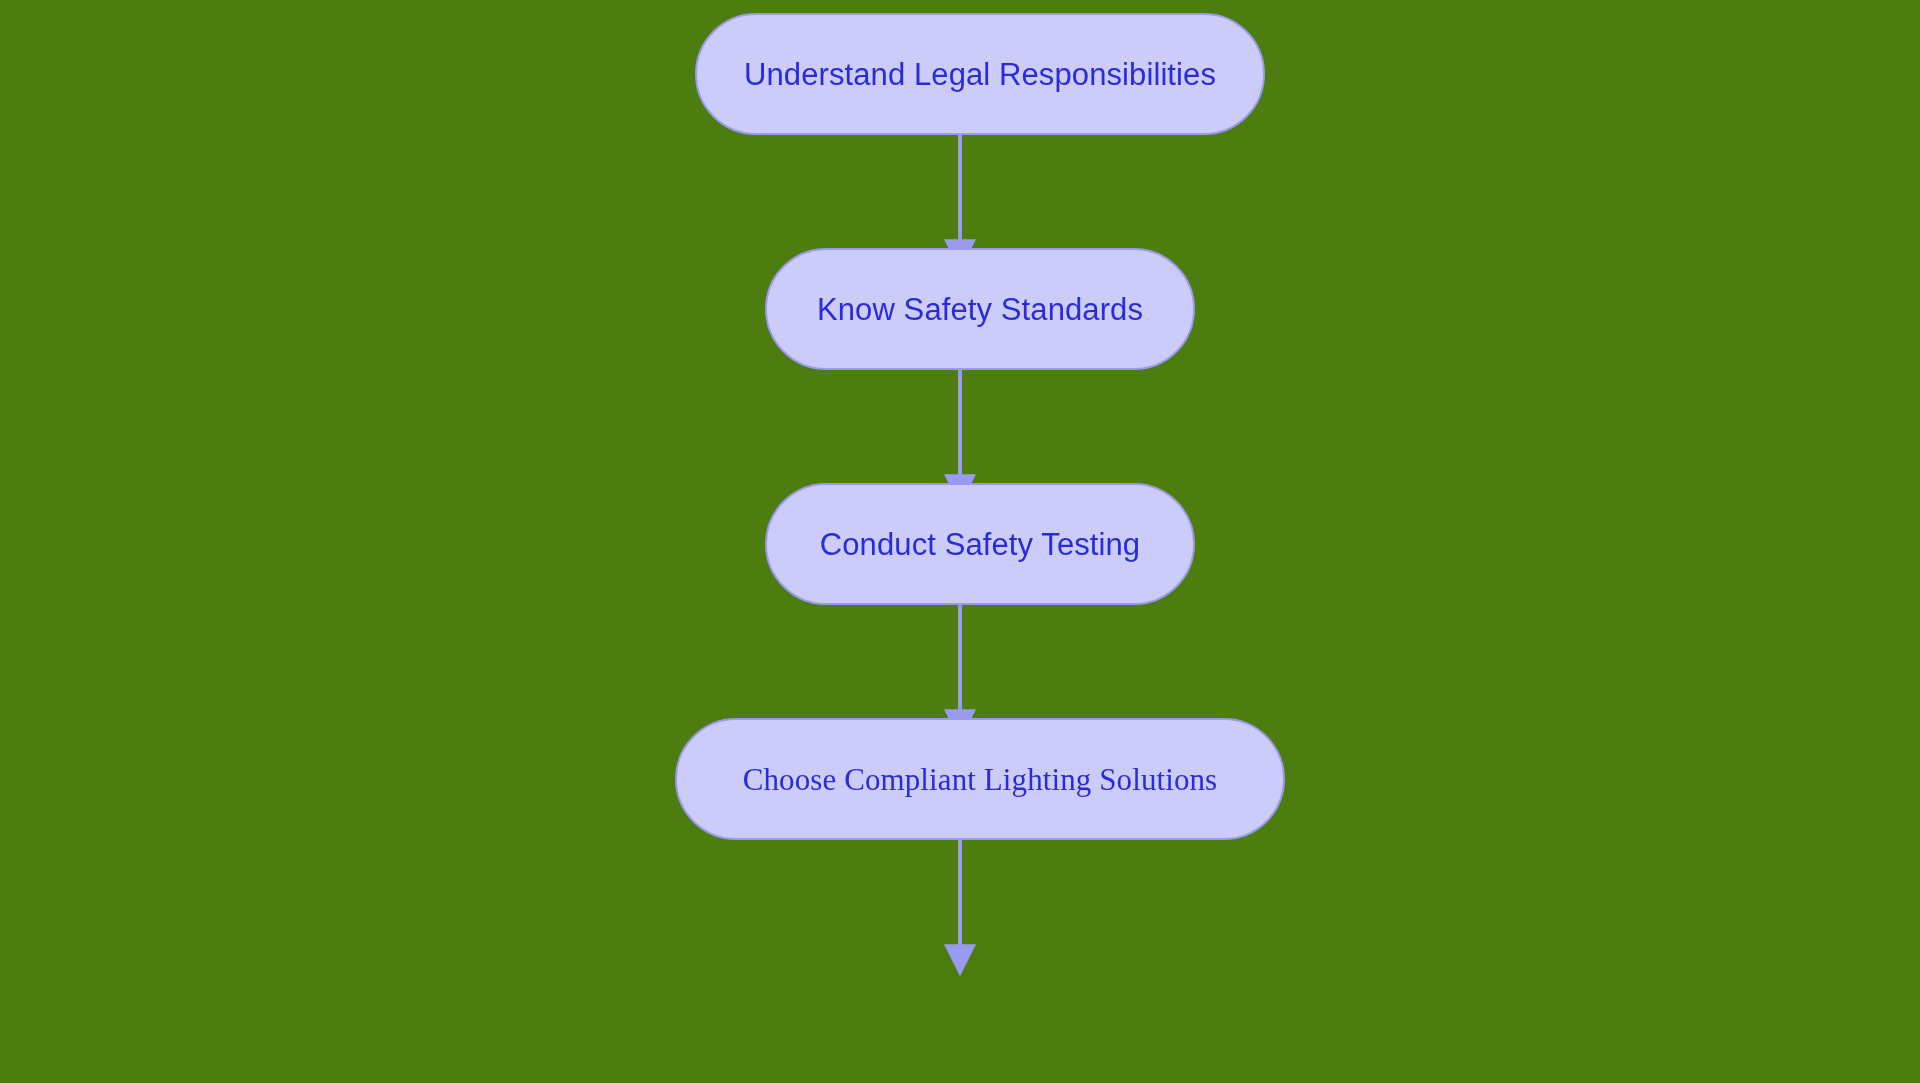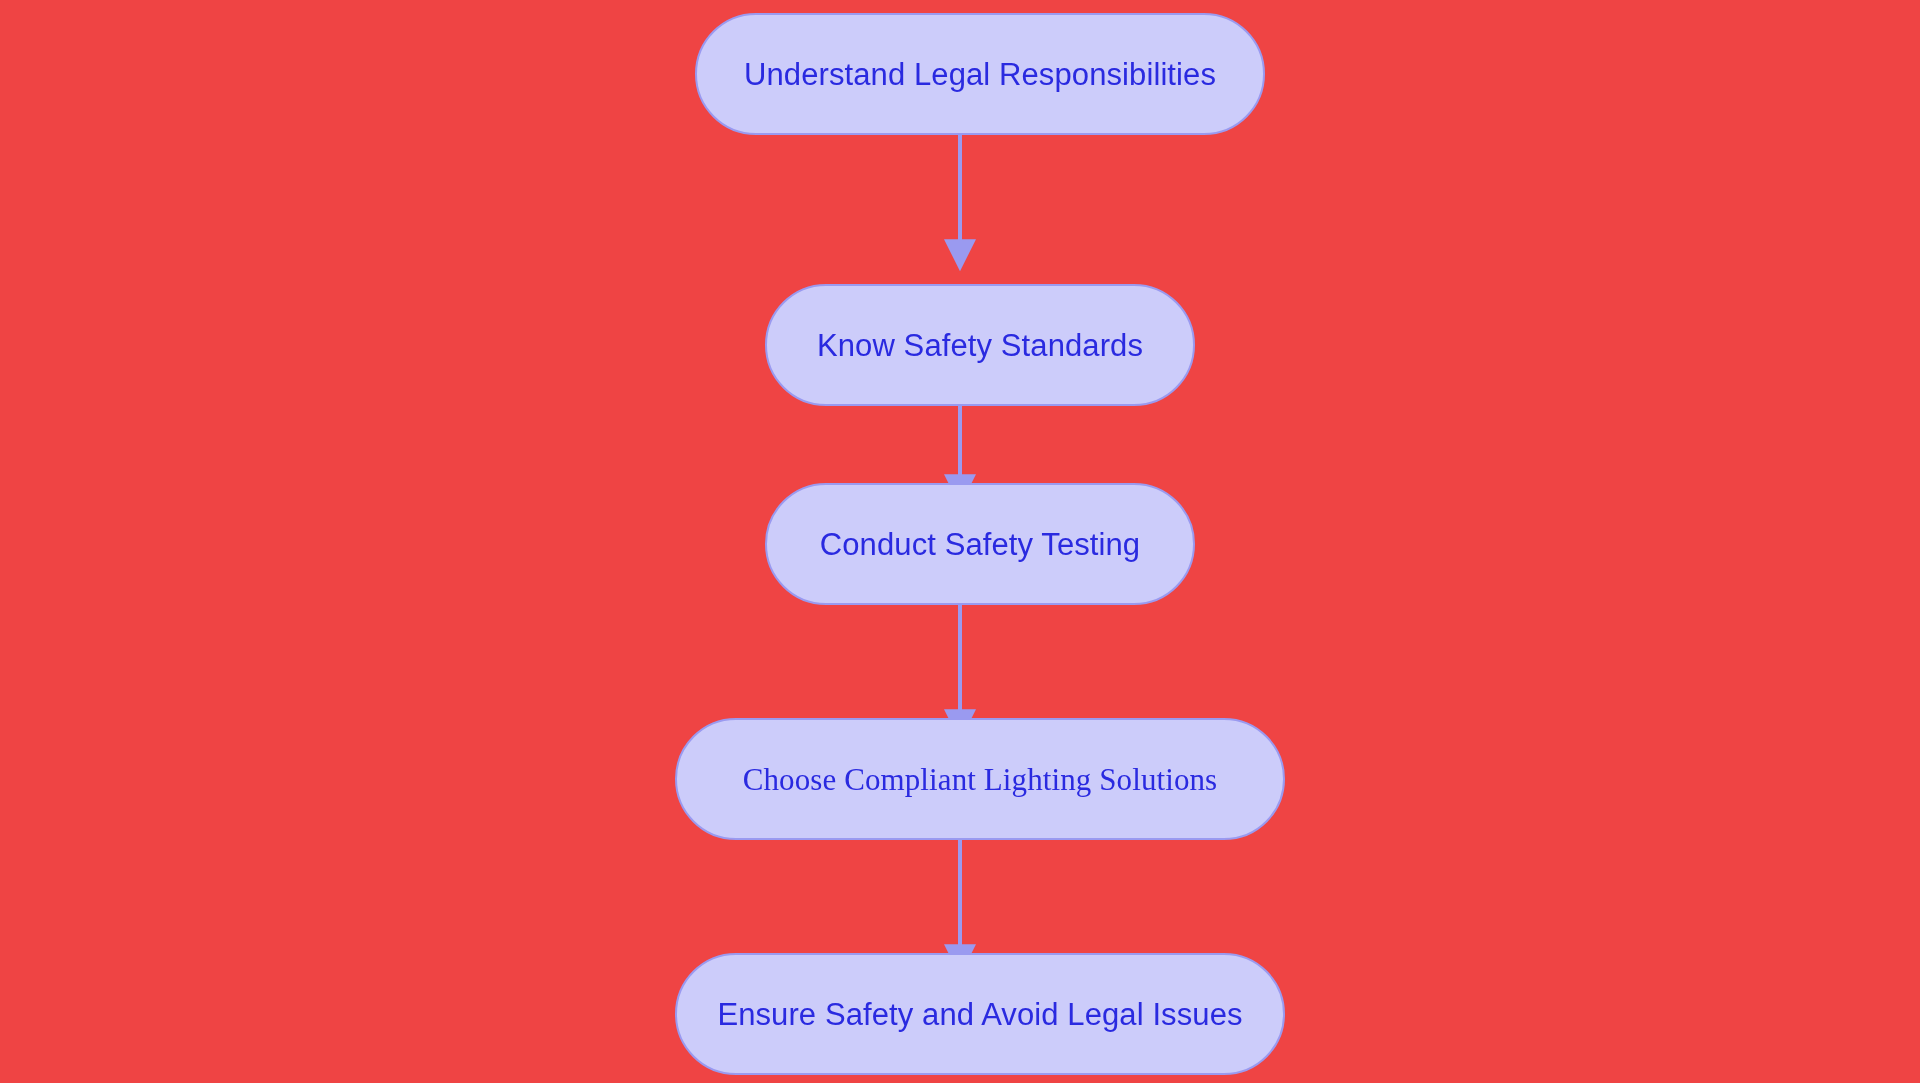--- a/index.html
+++ b/index.html
@@ -11,21 +11,21 @@
   body {
     width: 1920px;
     height: 1083px;
     overflow: hidden;
     font-family: "Liberation Sans", "DejaVu Sans", sans-serif;
   }
   #flowchart-canvas {
     position: relative;
     width: 1920px;
     height: 1083px;
-    background: #ef4444;
+    background: #4d7c0f;
   }
   .flow-node {
     position: absolute;
     box-sizing: border-box;
     display: flex;
     align-items: center;
     justify-content: center;
     background: #ccccfa;
     border: 2px solid #9a9af0;
     border-radius: 62px;
@@ -45,21 +45,21 @@
     z-index: 1;
     left: 0;
     top: 0;
     width: 1920px;
     height: 1083px;
     pointer-events: none;
     overflow: visible;
   }
   
   .node-1 { left: 695px;  top: 13px;  width: 570px; }
-  .node-2 { left: 765px;  top: 248px; width: 430px; margin-top: 36px; }
+  .node-2 { left: 765px;  top: 248px; width: 430px; }
   .node-3 { left: 765px;  top: 483px; width: 430px; }
   .node-4 { left: 675px;  top: 718px; width: 610px; font-family: Liberation Serif, serif; }
   .node-5 { left: 675px;  top: 953px; width: 610px; }
 </style>
 </head>
 <body>
 
 <div id="flowchart-canvas">
 
   <svg class="flow-connector" viewBox="0 0 1920 1083" width="1920" height="1083" xmlns="http://www.w3.org/2000/svg">
@@ -87,17 +87,14 @@
   </div>
 
   <div class="flow-node node-3">
     <span class="flow-node-label">Conduct Safety Testing</span>
   </div>
 
   <div class="flow-node node-4">
     <span class="flow-node-label">Choose Compliant Lighting Solutions</span>
   </div>
 
-  <div class="flow-node node-5">
-    <span class="flow-node-label">Ensure Safety and Avoid Legal Issues</span>
-  </div>
 
 </div>
 
 </body></html>

